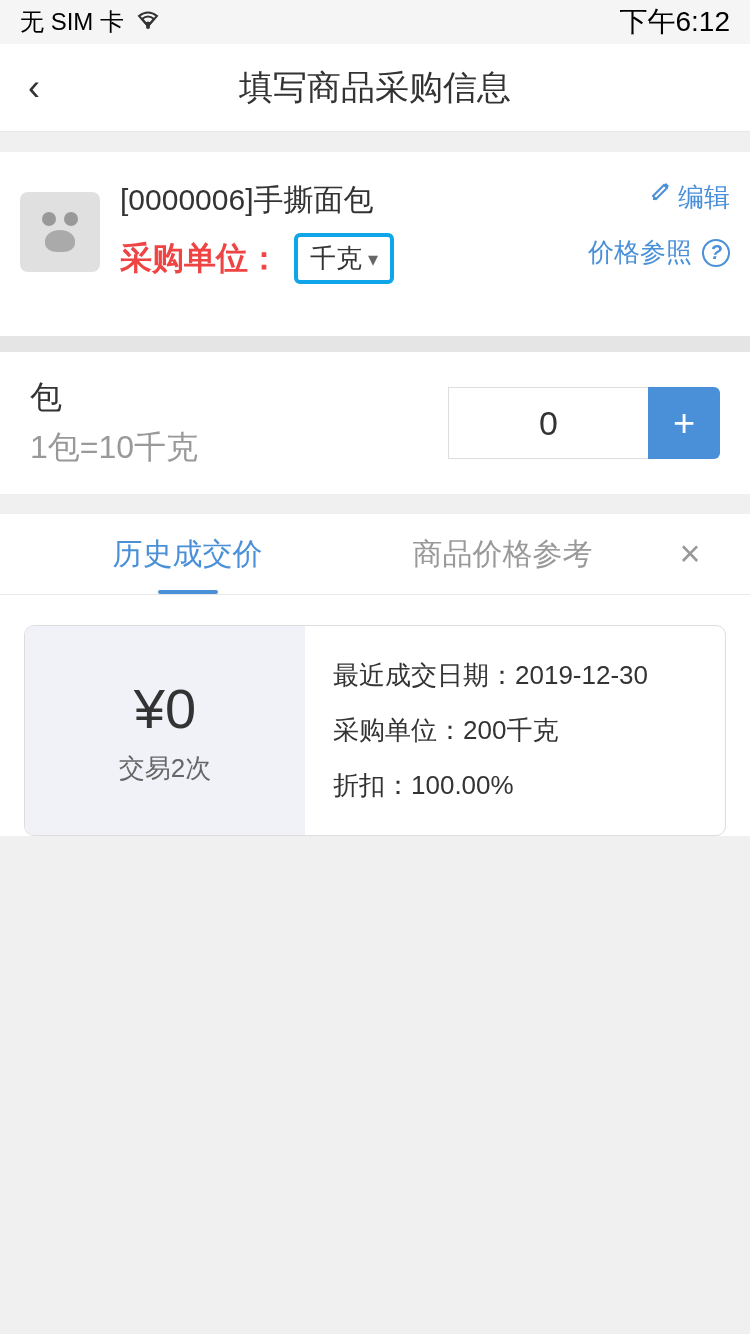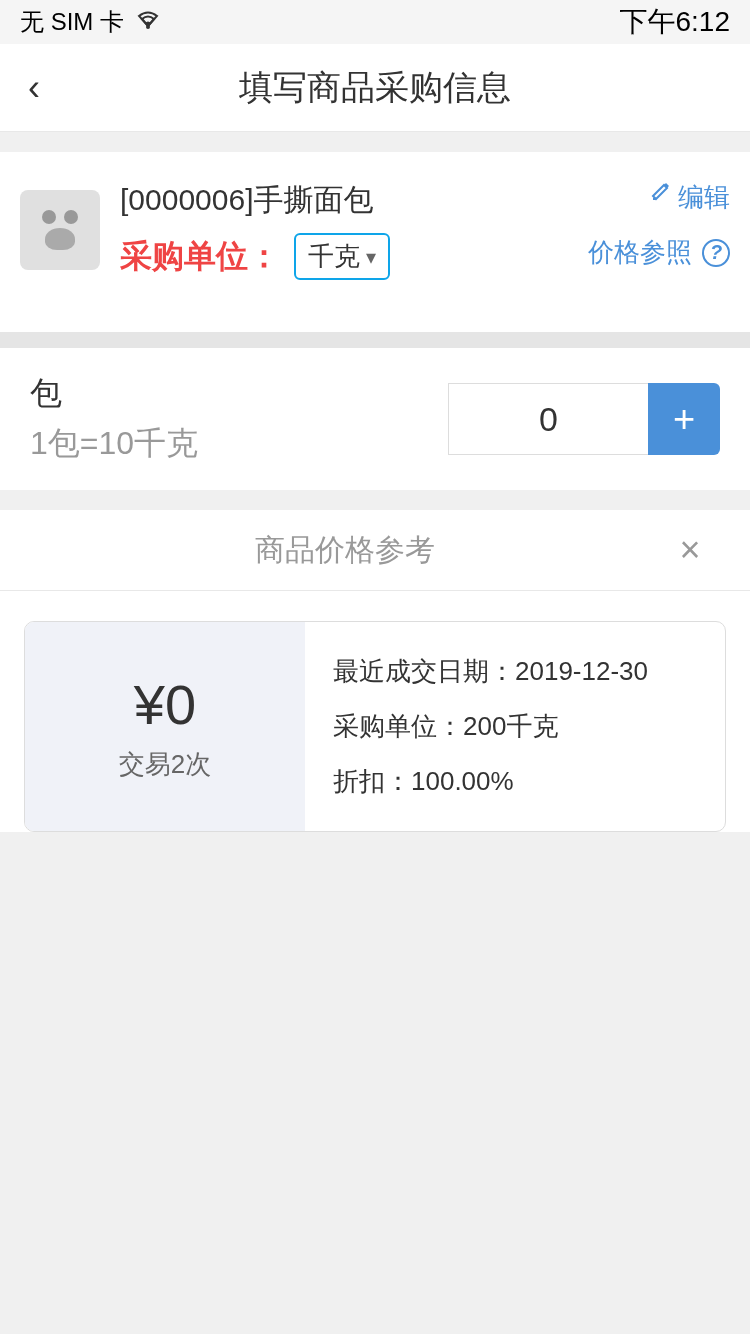--- a/index.html
+++ b/index.html
@@ -158,21 +158,21 @@
       display: flex;
       align-items: center;
       gap: 14px;
     }
     .unit-label {
       font-size: 32px;
       color: #ef4444;
       font-weight: bold;
     }
     .unit-select {
-      border: 2px solid #0ea5e9;
+      border: 4px solid #0ea5e9;
       border-radius: 6px;
       padding: 4px 12px;
       font-size: 26px;
       color: #333;
       background: #fff;
       display: flex;
       align-items: center;
       gap: 6px;
     }
     .unit-select-text {
@@ -443,20 +443,24 @@
       <span>0</span>
     </div>
     <button class="quantity-plus-btn">
       <span>+</span>
     </button>
   </div>
 </div>
 
 <div class="tabs-container">
   <div class="tabs-header">
+    <div class="tab-item active">
+      <span>历史成交价</span>
+      <div class="tab-indicator"></div>
+    </div>
     <div class="tab-item">
       <span>商品价格参考</span>
     </div>
     <div class="tab-close">
       <span>×</span>
     </div>
   </div>
 
   <div class="price-card">
     <div class="price-left-panel">

